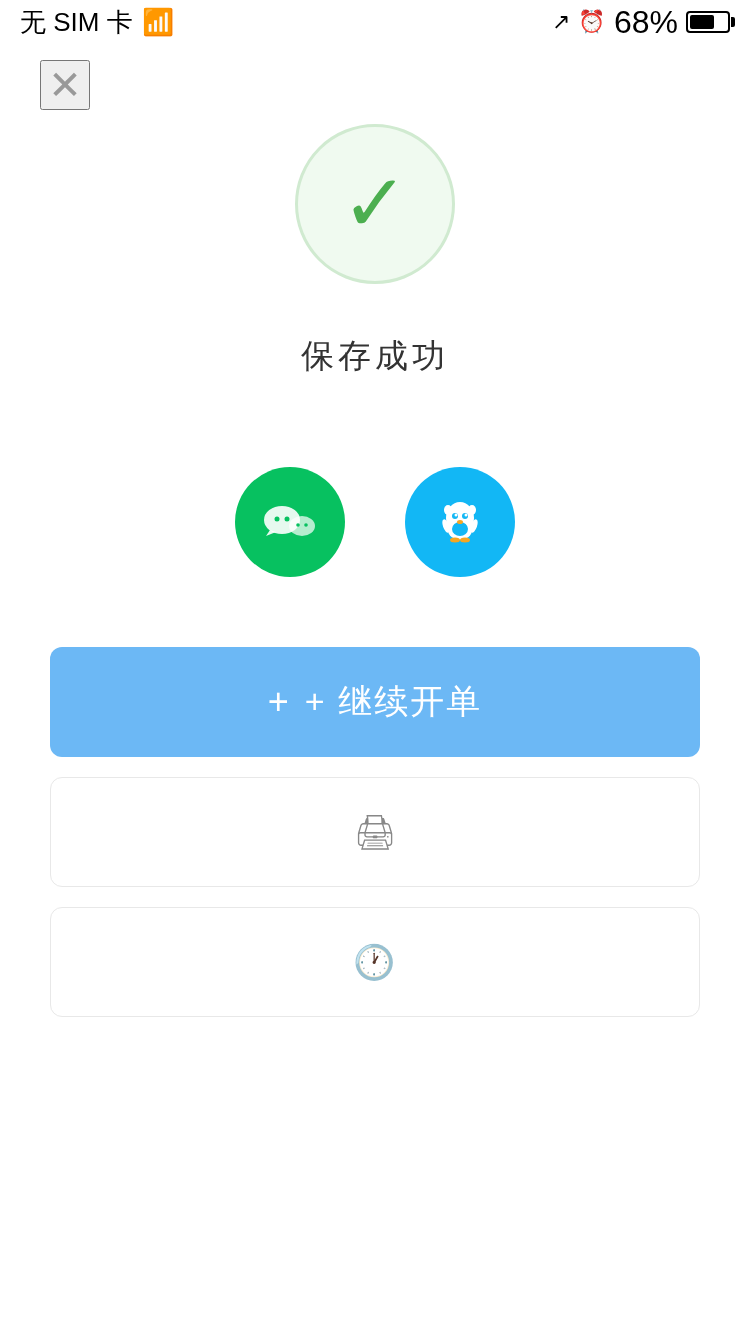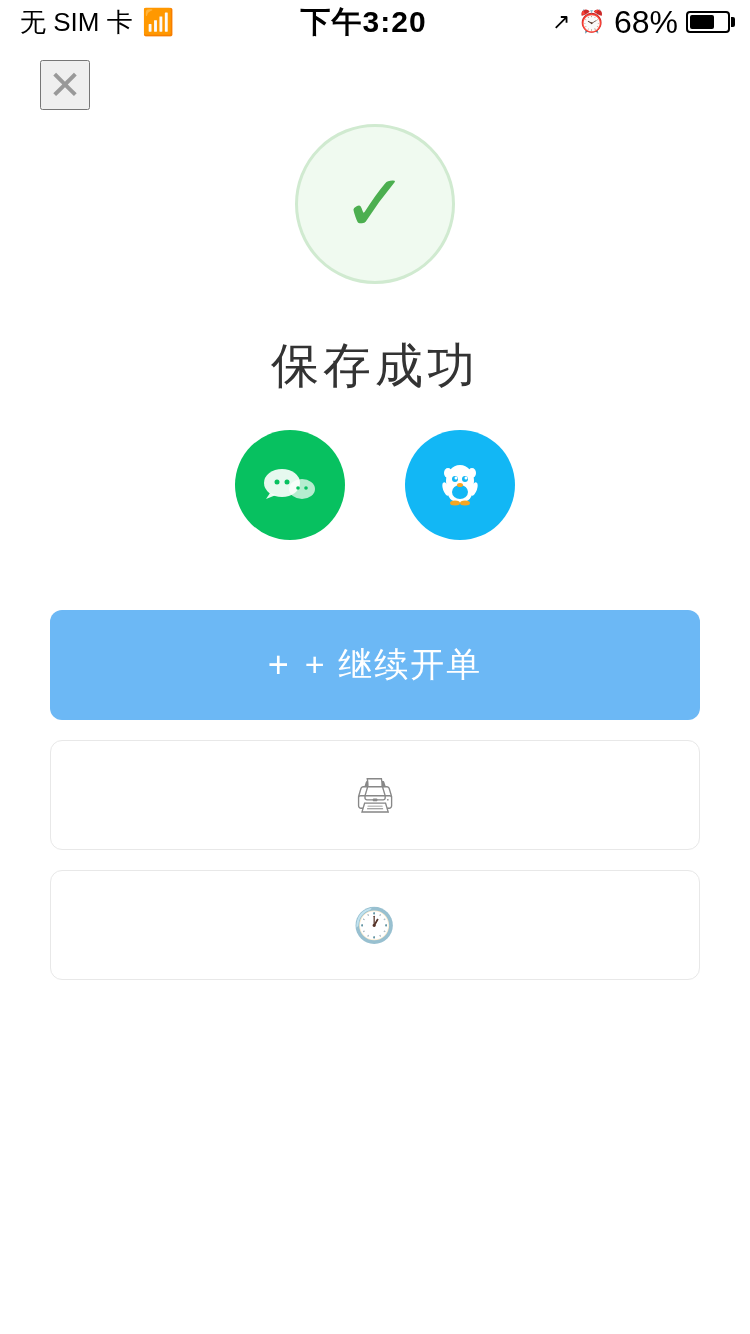--- a/index.html
+++ b/index.html
@@ -132,24 +132,24 @@
     }
 
     .checkmark {
       font-size: 80px;
       color: #4caf50;
       line-height: 1;
     }
 
     
     .success-title {
-      font-size: 48px;
+      font-size: 33px;
       font-weight: 500;
       color: #333;
-      margin-bottom: 32px;
+      margin-bottom: 88px;
       letter-spacing: 4px;
       text-align: center;
     }
 
     
     .divider-section {
       width: 100%;
       display: flex;
       align-items: center;
       padding: 0 60px;
@@ -249,21 +249,20 @@
     }
   </style>
 </head>
 <body>
 
 <div class="status-bar">
   <div class="status-left">
     <span style="font-size:26px;">无 SIM 卡</span>
     <span style="font-size:26px;">📶</span>
   </div>
-  <div class="status-center">下午3:20</div>
   <div class="status-right">
     <span style="font-size:22px;">↗</span>
     <span style="font-size:22px;">⏰</span>
     <span style="font-size:32px;">68%</span>
     <div class="battery-container">
       <div class="battery-icon">
         <div class="battery-fill"></div>
       </div>
     </div>
   </div>

